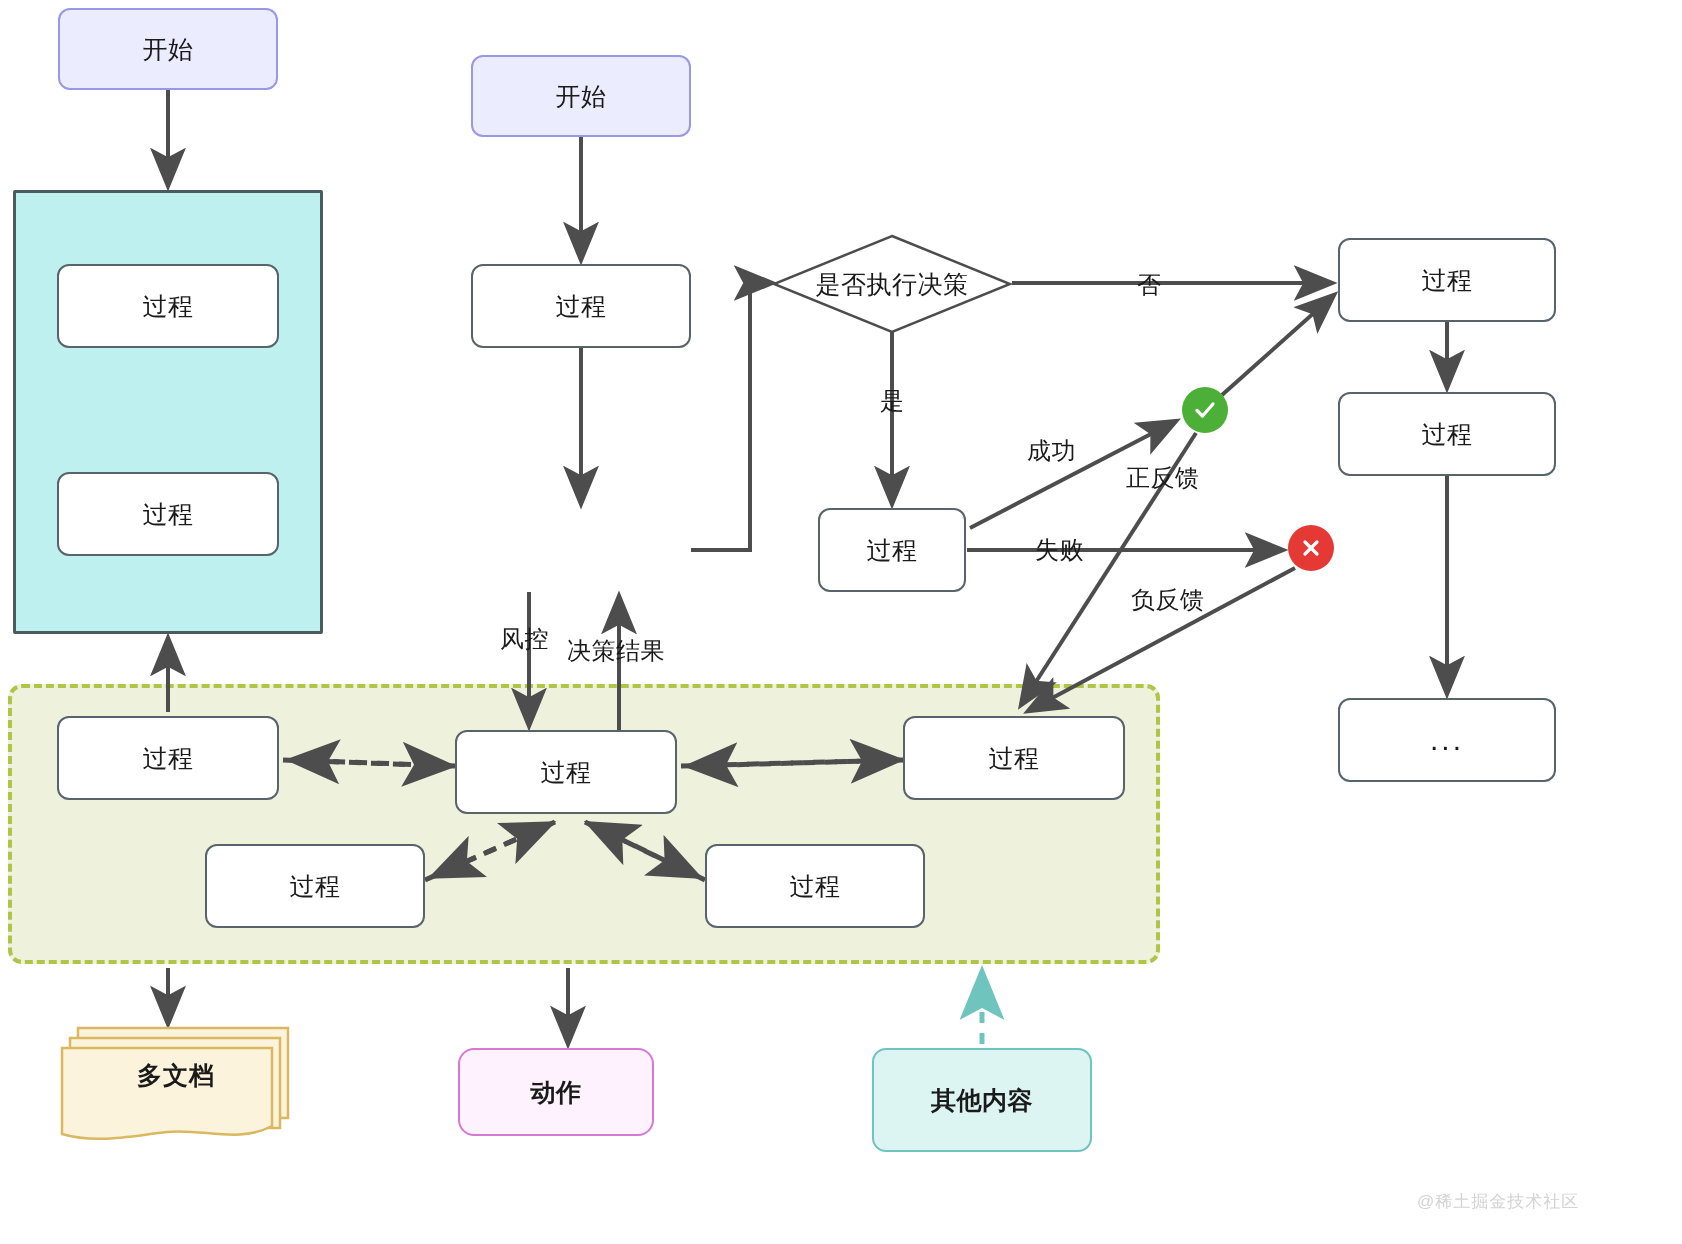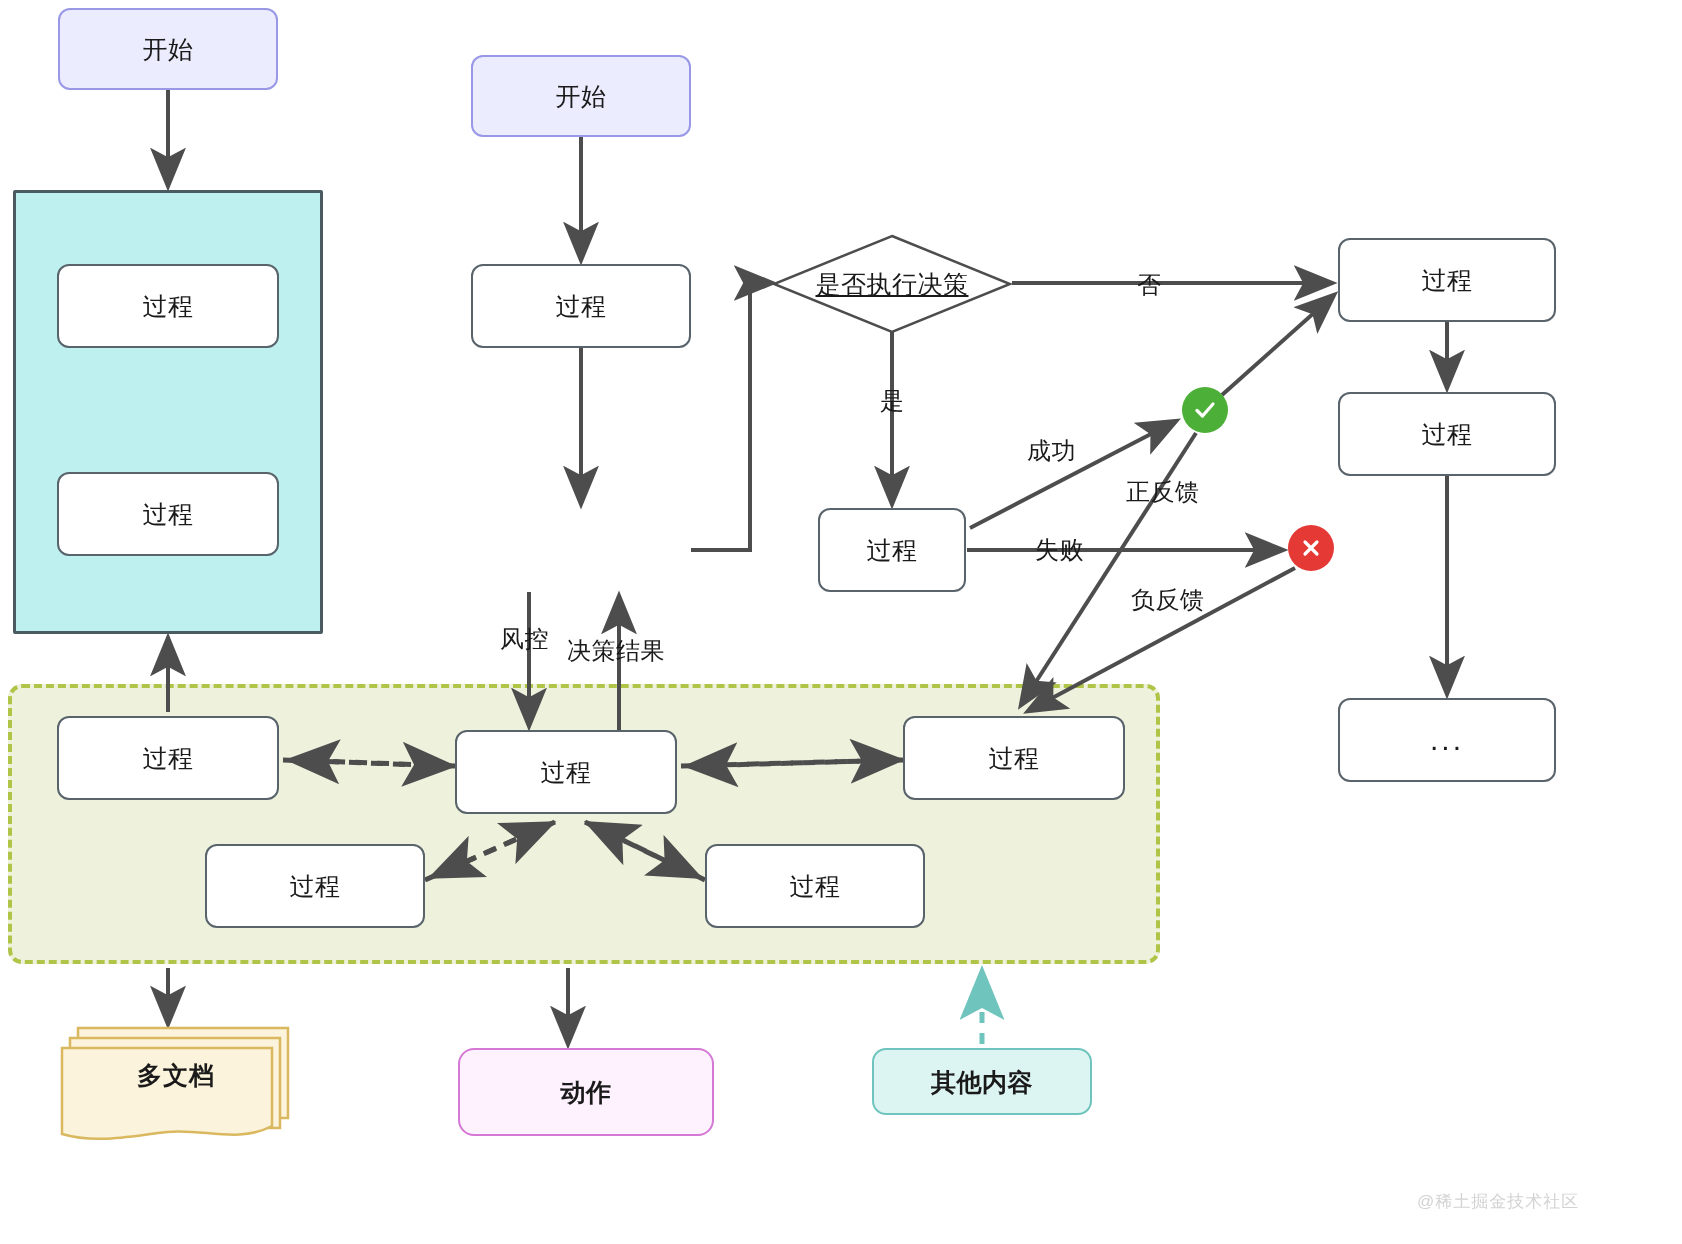--- a/index.html
+++ b/index.html
@@ -84,21 +84,20 @@
   .diamond-label {
     position: absolute;
     left: 0; top: 0;
     width: 100%; height: 100%;
     display: flex;
     align-items: center;
     justify-content: center;
     font-size: 25px;
     color: #1a1a1a;
     letter-spacing: 0.5px;
-    text-decoration: underline;
   }
   
   .multidoc {
     position: absolute;
   }
   .multidoc svg { display: block; }
   .multidoc .md-label {
     position: absolute;
     left: 0;
     top: 0;
@@ -276,43 +275,43 @@
 
   <div class="multidoc" style="left:58px; top:1022px; width:236px; height:122px;">
     <svg width="236" height="122" viewBox="0 0 236 122">
       <path d="M20,6 L230,6 L230,96 L20,96 Z" fill="#fbf3db" stroke="#d9b860" stroke-width="2.5"></path>
       <path d="M12,16 L222,16 L222,106 L12,106 Z" fill="#fbf3db" stroke="#d9b860" stroke-width="2.5"></path>
       <path d="M4,26 L214,26 L214,104 C180,122 145,106 109,110 C72,114 38,122 4,112 Z" fill="#fbf3db" stroke="#d9b860" stroke-width="2.5"></path>
     </svg>
     <div class="md-label">多文档</div>
   </div>
 
-  <div class="node action bold" style="left:458px; top:1048px; width:256px; height:88px;">
+  <div class="node action bold" style="left:458px; top:1048px; width:196px; height:88px;">
     <span>动作</span>
   </div>
 
-  <div class="node other" style="left:872px; top:1048px; width:220px; height:67px;">
+  <div class="node other" style="left:872px; top:1048px; width:220px; height:104px;">
     <span>其他内容</span>
   </div>
 
   <div class="status-circle" style="left:1182px; top:387px; width:46px; height:46px; background:#4caf37;">
     <svg width="26" height="26" viewBox="0 0 26 26" aria-hidden="true">
       <path d="M5,13.5 L10.5,19 L21,7" fill="none" stroke="#ffffff" stroke-width="3.2" stroke-linecap="round" stroke-linejoin="round"></path>
     </svg>
   </div>
   <div class="status-circle" style="left:1288px; top:525px; width:46px; height:46px; background:#e53935;">
     <svg width="24" height="24" viewBox="0 0 24 24" aria-hidden="true">
       <path d="M6,6 L18,18 M18,6 L6,18" fill="none" stroke="#ffffff" stroke-width="3.2" stroke-linecap="round"></path>
     </svg>
   </div>
 
   <div class="elabel" style="left:880px; top:385px;">是</div>
   <div class="elabel" style="left:1137px; top:269px;">否</div>
   <div class="elabel" style="left:1027px; top:435px;">成功</div>
   <div class="elabel" style="left:1035px; top:534px;">失败</div>
-  <div class="elabel" style="left:1126px; top:476px;">正反馈</div>
+  <div class="elabel" style="left:1126px; top:462px;">正反馈</div>
   <div class="elabel" style="left:1131px; top:584px;">负反馈</div>
   <div class="elabel" style="left:500px; top:623px;">风控</div>
   <div class="elabel" style="left:567px; top:635px;">决策结果</div>
 
   <div class="watermark" style="left:1417px; top:1190px;">@稀土掘金技术社区</div>
 
 </div>
 
 </body></html>

